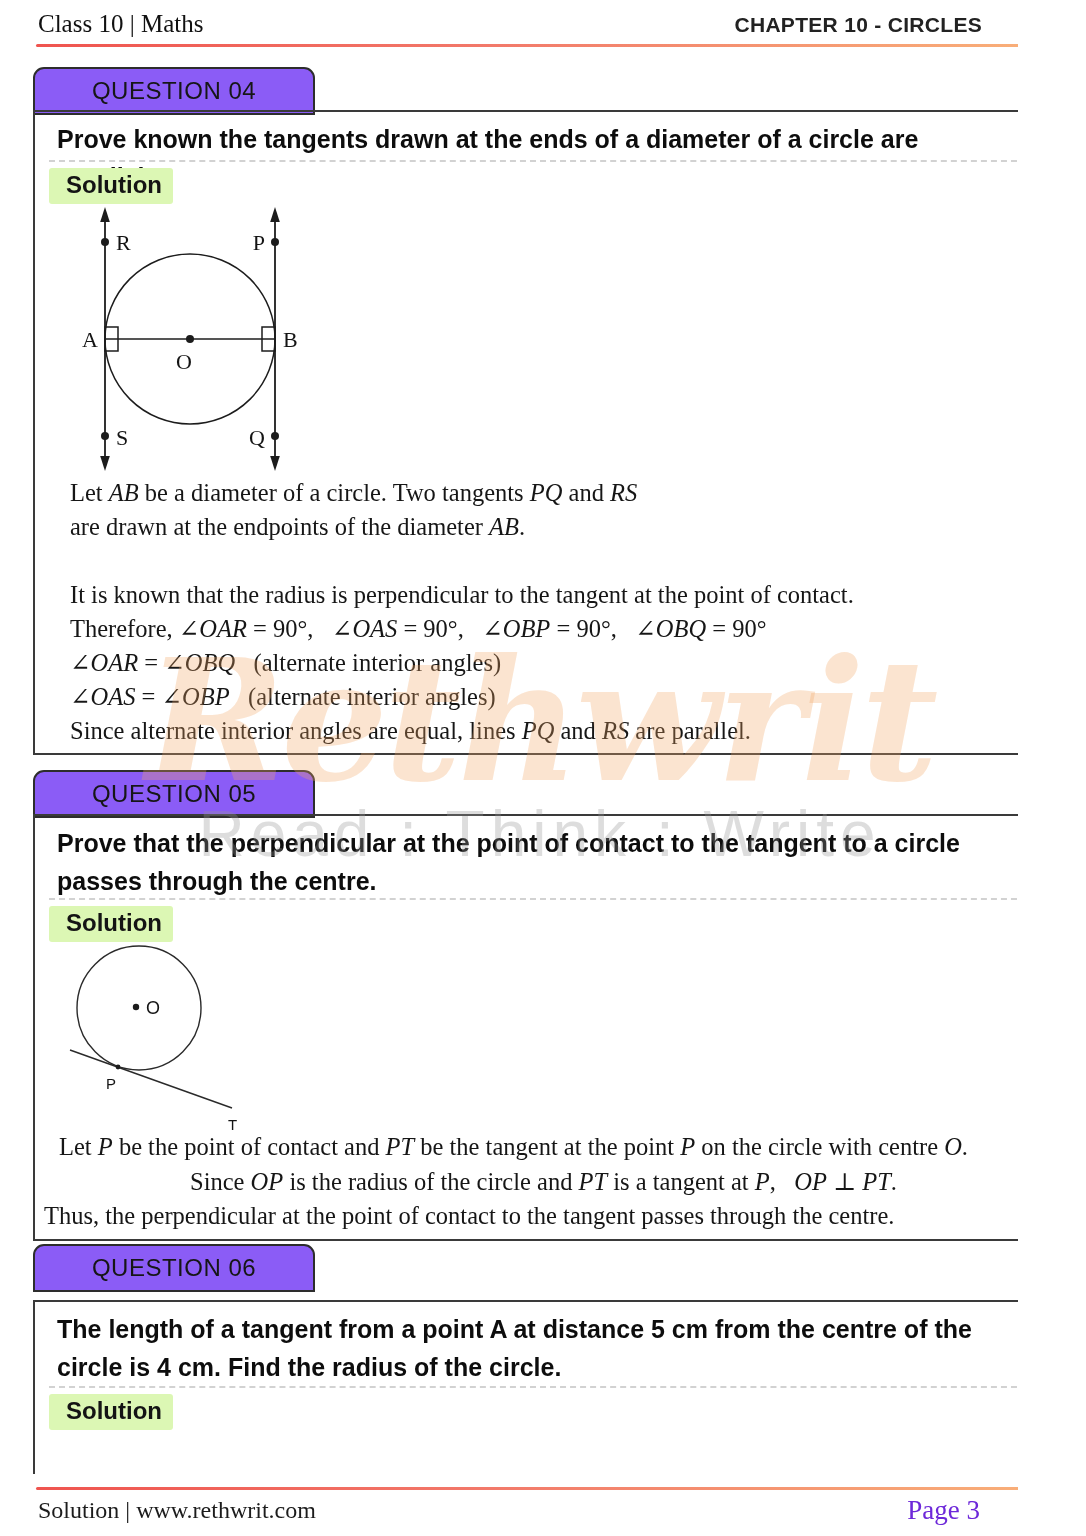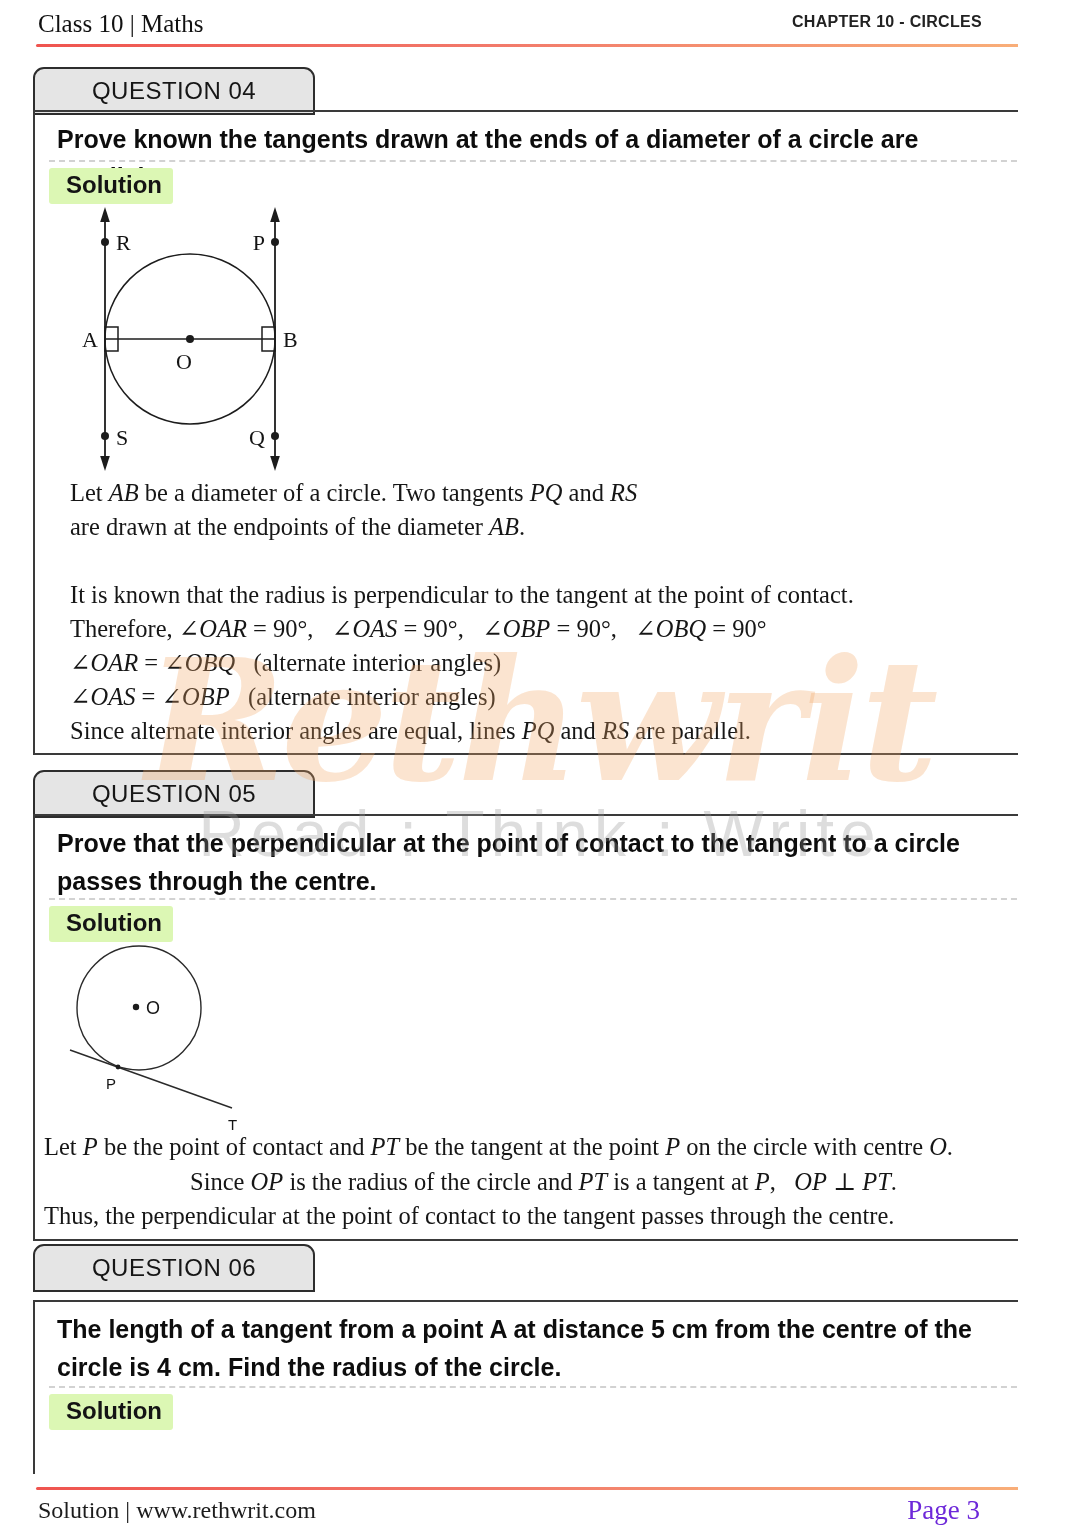--- a/index.html
+++ b/index.html
@@ -2,26 +2,26 @@
 <html><head>
 <meta charset="utf-8">
 <style>
   html,body{margin:0;padding:0;background:#ffffff;}
   .page{position:relative;width:1018px;height:1536px;background:#ffffff;overflow:hidden;
         font-family:"Liberation Serif","DejaVu Serif",serif;color:#1a1a1a;border-radius:25px;}
 
   
   .hdr-left{position:absolute;left:38px;top:10px;font-size:25px;color:#111;}
   .hdr-right{position:absolute;right:36px;top:13px;font-family:"Liberation Sans",sans-serif;
-             font-weight:700;font-size:16px;letter-spacing:.3px;color:#222;}
+             font-weight:700;font-size:21px;letter-spacing:.3px;color:#222;}
   .hdr-rule{position:absolute;left:36px;top:44px;width:1014px;height:3px;
             background:linear-gradient(90deg,#ef544f 0%,#f2796a 45%,#f9b179 100%);border-radius:2px;}
 
   
-  .q-tab{position:absolute;left:33px;width:278px;height:44px;background:#e5e5e5;
+  .q-tab{position:absolute;left:33px;width:278px;height:44px;background:#8b5cf6;
          border:2px solid #2d2d2d;border-radius:11px 11px 0 0;
          display:flex;align-items:center;justify-content:center;
          font-family:"Liberation Sans",sans-serif;font-size:24px;letter-spacing:.5px;color:#161616;}
   .q-box{position:absolute;left:33px;width:1016px;border:2px solid #3a3a3a;background:transparent;}
   .q-title{position:absolute;left:22px;top:8px;width:950px;
            font-family:"Liberation Sans",sans-serif;font-weight:700;font-size:25px;
            line-height:38px;color:#0d0d0d;}
   .dashes{position:absolute;left:14px;right:14px;border-top:2px dashed #d2d2d2;}
   .sol-badge{position:absolute;left:14px;background:#dcf7b4;border-radius:3px;
              padding:3px 11px 5px 17px;font-family:"Liberation Sans",sans-serif;
@@ -133,21 +133,21 @@
           <circle cx="58" cy="127" r="2.4"></circle>
         </g>
         <g class="dlabel-sans">
           <text x="86" y="74" style="font-size:18px;">O</text>
           <text x="46" y="149" style="font-size:15px;">P</text>
           <text x="168" y="190" style="font-size:15px;">T</text>
         </g>
       </svg>
 
       <div class="sol-lines" style="left:9px;top:314px;right:8px;">
-        <div class="sol-line" style="line-height:34.5px;">Let <i>P</i> be the point of contact and <i>PT</i> be the tangent at the point <i>P</i> on the circle with centre <i>O</i>.</div>
+        <div class="sol-line" style="line-height:34.5px;margin-left:15px;">Let <i>P</i> be the point of contact and <i>PT</i> be the tangent at the point <i>P</i> on the circle with centre <i>O</i>.</div>
         <div class="sol-line" style="line-height:34.5px;text-align:center;">Since <i>OP</i> is the radius of the circle and <i>PT</i> is a tangent at <i>P</i>,   <i>OP</i> ⊥ <i>PT</i>.</div>
         <div class="sol-line" style="line-height:34.5px;">Thus, the perpendicular at the point of contact to the tangent passes through the centre.</div>
       </div>
     </div>
   </div>
 
   <div class="content">
     <div class="q-tab" style="top:1196px;margin-top:48px;">QUESTION 06</div>
     <div class="q-box" style="top:1300px;height:172px;border-bottom:none;">
       <div class="q-title">The length of a tangent from a point A at distance 5 cm from the centre of the circle is 4 cm. Find the radius of the circle.</div>

